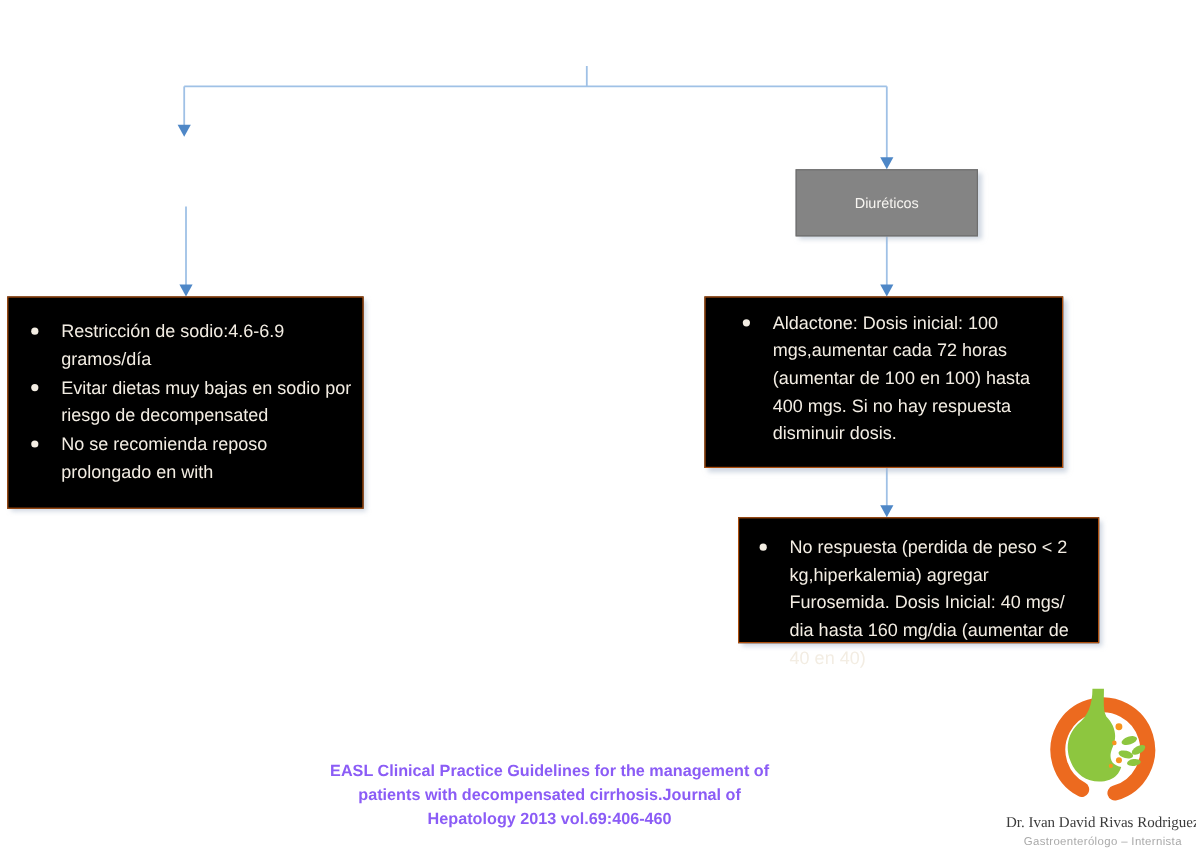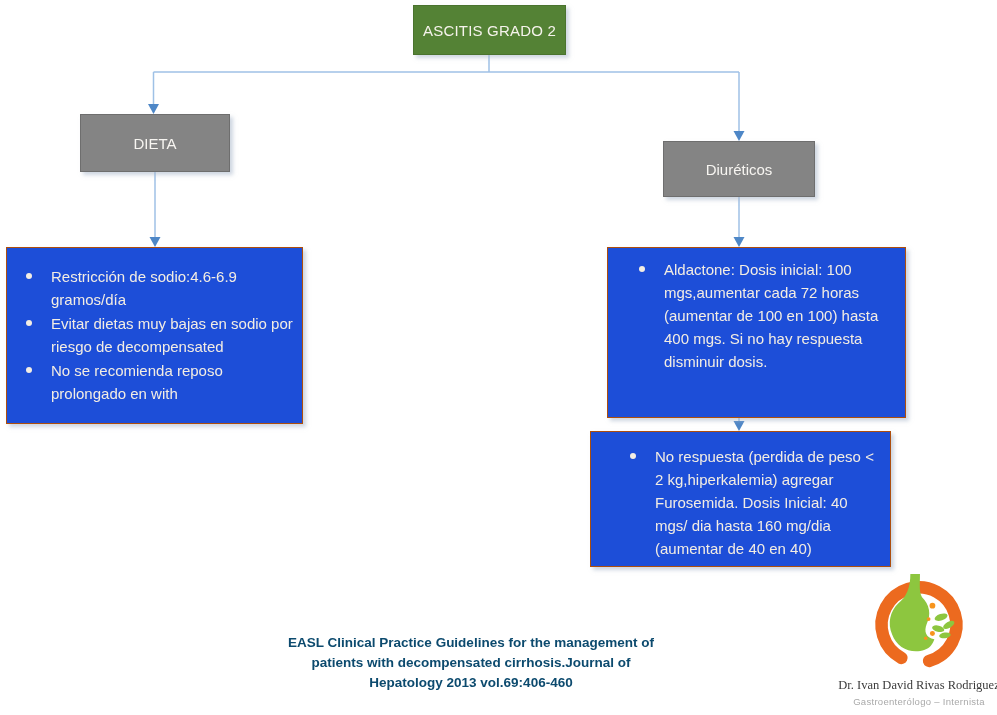--- a/index.html
+++ b/index.html
@@ -21,42 +21,42 @@
     color:#f6f3ec; font-size:15px; letter-spacing:.2px;
   }
   .node-dieta {
     left:80px; top:114px; width:150px; height:58px;
     background:#848484; border:1px solid #6e6e6e;
     color:#f7f5f1; font-size:15px;
   }
   .node-diur {
     left:663px; top:141px; width:152px; height:56px;
     background:#848484; border:1px solid #6e6e6e;
-    color:#f7f5f1; font-size:15px;
+    color:#f7f5f1; font-size:12px;
   }
 
   .obox {
-    position:absolute; background:#1d4ed8; border:1px solid #ad4e0d;
+    position:absolute; background:#000000; border:1px solid #ad4e0d;
     color:#f3ede3; font-size:15px; line-height:23px;
   }
   .obox-left  { left:6px;   top:247px; width:297px; height:177px; padding:17px 6px 6px 14px; }
-  .obox-r1    { left:607px; top:247px; width:299px; height:171px; padding:10px 6px 6px 26px; }
-  .obox-r2    { left:590px; top:431px; width:301px; height:136px; padding:13px 6px 6px 34px; }
+  .obox-r1    { left:587px; top:247px; width:299px; height:143px; padding:10px 6px 6px 26px; }
+  .obox-r2    { left:615px; top:431px; width:301px; height:105px; padding:13px 6px 6px 12px; }
 
   .obox ul { list-style:none; }
   .obox li { position:relative; padding-left:30px; margin-bottom:1px; }
   .obox li::before {
     content:""; position:absolute; left:5px; top:8px;
     width:6px; height:6px; border-radius:50%; background:#f3ede3;
   }
 
   .citation {
-    position:absolute; left:251px; top:633px; width:440px;
+    position:absolute; left:238px; top:633px; width:440px;
     text-align:center; font-weight:bold; font-size:13.5px; line-height:20px;
-    color:#0c4a6e;
+    color:#8b5cf6;
   }
 
   .logo-wrap { position:absolute; left:824px; top:570px; width:190px; text-align:center; }
   .logo-svg  { display:block; margin:0 auto; }
   .doctor-name {
     font-family:"Liberation Serif", serif; font-size:12.5px; color:#3b3b3b;
     margin-top:6px; white-space:nowrap;
   }
   .doctor-spec {
     font-size:9.5px; color:#a9a9a9; margin-top:3px; letter-spacing:.3px;
@@ -79,27 +79,21 @@
     </g>
     <g fill="#4e87c7" stroke="none">
       <path d="M148,104 h11 l-5.5,10 z"></path>
       <path d="M733.5,131 h11 l-5.5,10 z"></path>
       <path d="M149.5,237 h11 l-5.5,10 z"></path>
       <path d="M733.5,237 h11 l-5.5,10 z"></path>
       <path d="M733.5,421 h11 l-5.5,10 z"></path>
     </g>
   </svg>
 
-  <div class="node node-root shadow">
-    <span>ASCITIS GRADO 2</span>
-  </div>
 
-  <div class="node node-dieta shadow">
-    <span>DIETA</span>
-  </div>
 
   <div class="node node-diur shadow">
     <span>Diuréticos</span>
   </div>
 
   <div class="obox obox-left shadow">
     <ul>
       <li>Restricción de sodio:4.6-6.9 gramos/día</li>
       <li>Evitar dietas muy bajas en sodio por riesgo de decompensated</li>
       <li>No se recomienda reposo prolongado en with</li>

